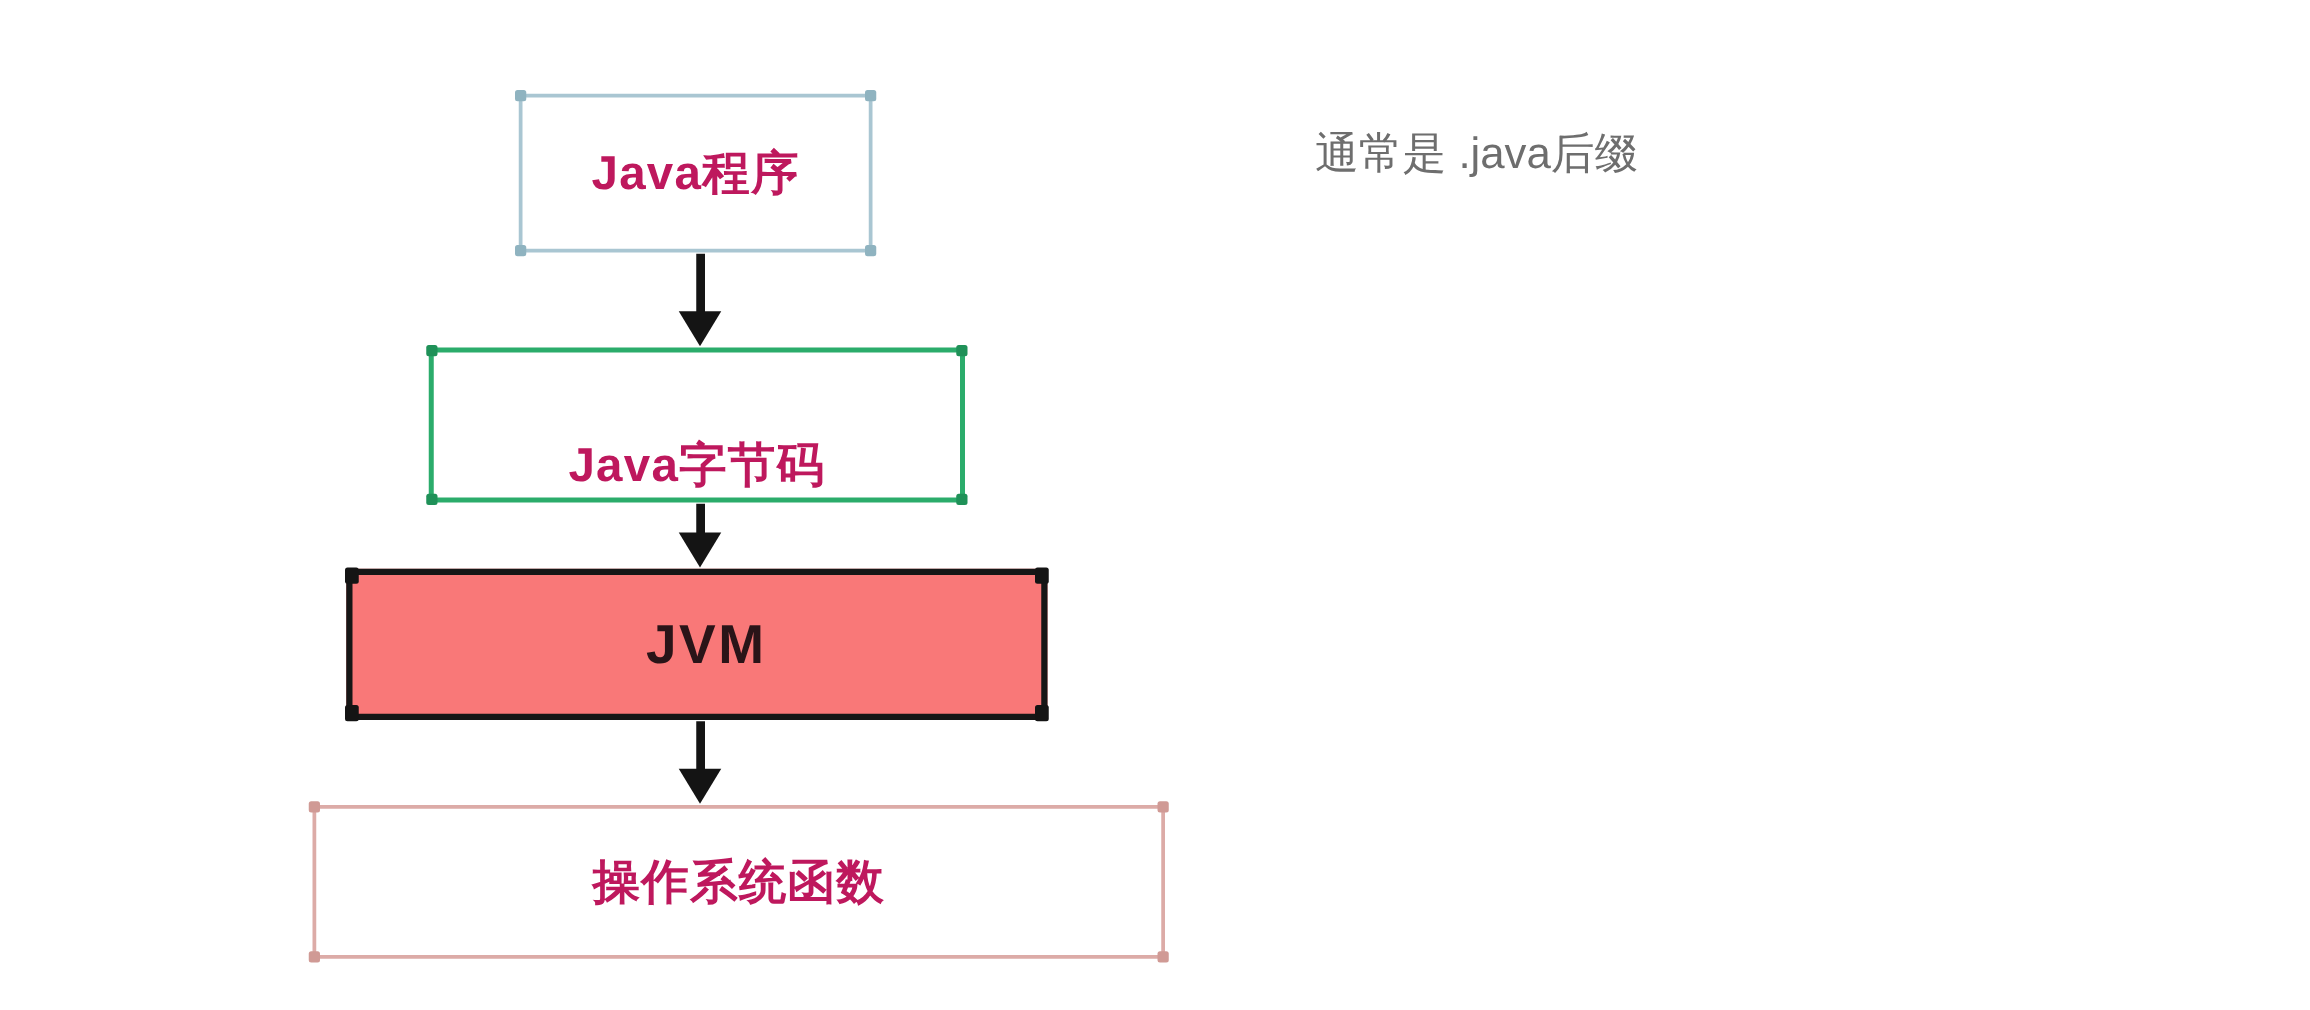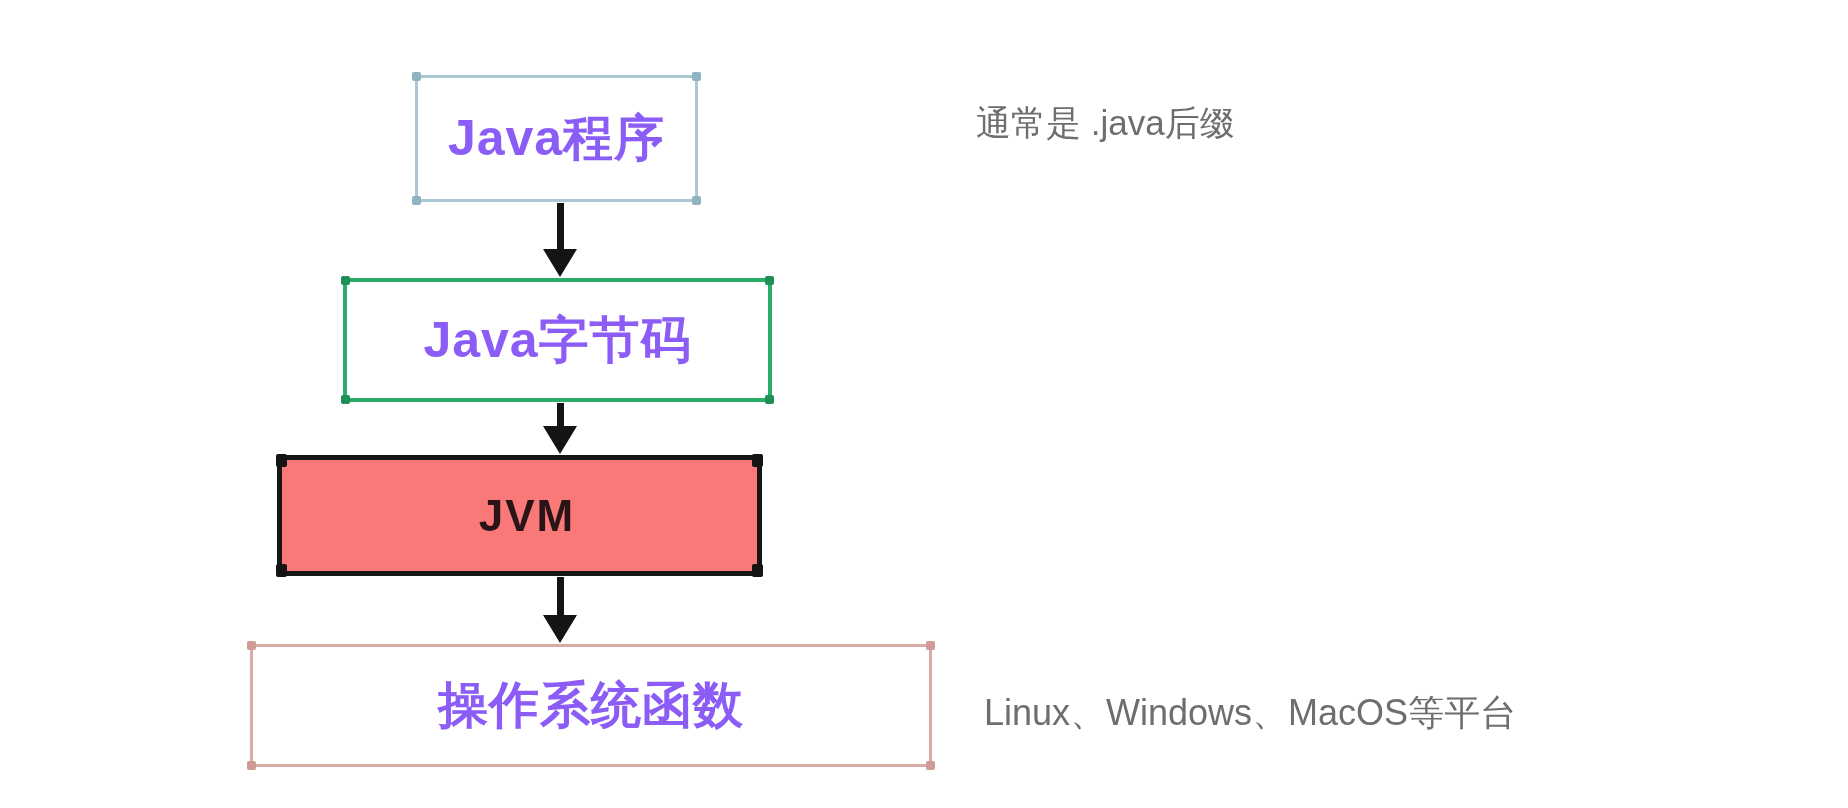--- a/index.html
+++ b/index.html
@@ -12,29 +12,29 @@
   }
   .node{
     position:absolute;
     display:flex;align-items:center;justify-content:center;
     background:#ffffff;
     border-style:solid;
     box-sizing:border-box;
   }
   .node .label{
     font-weight:700;
-    font-size:50px;
-    color:#8b5cf6;
+    font-size:38px;
+    color:#be185d;
     letter-spacing:1px;
     white-space:nowrap;
   }
   
   .n1{left:415px;top:75px;width:283px;height:127px;border-width:3px;}
-  .n2{left:343px;top:278px;width:429px;height:124px;border-width:4px;}
-  .n3{left:277px;top:455px;width:485px;height:121px;border-width:5px;padding-left:15px;}
+  .n2{left:343px;top:278px;width:429px;height:124px;border-width:4px;align-items:flex-end;}
+  .n3{left:277px;top:455px;width:561px;height:121px;border-width:5px;padding-left:15px;}
   .n3 .label{font-size:44px;color:#2a1418;letter-spacing:2px;}
   .n4{left:218px;top:644px;width:682px;height:123px;border-width:3px;}
   
   .tick{position:absolute;width:9px;height:9px;border-radius:2px;}
   .tick.tl{left:-6px;top:-6px;}
   .tick.tr{right:-6px;top:-6px;}
   .tick.bl{left:-6px;bottom:-6px;}
   .tick.br{right:-6px;bottom:-6px;}
   .n1 .tick{background:#8fb3c0;}
   .n2 .tick{background:#1f9158;}
@@ -59,21 +59,21 @@
   .a2{top:403px;} .a2 .shaft{height:24px;}
   .a3{top:577px;} .a3 .shaft{height:39px;}
   
   .ann{
     position:absolute;
     color:var(--ann,#6e6e6e);
     font-size:35px;
     line-height:46px;
     white-space:nowrap;
   }
-  .ann1{left:976px;top:100px;}
+  .ann1{left:1052px;top:100px;}
   .ann2{left:1002px;top:320px;}
   .ann3{left:984px;top:690px;font-size:36px;}
 </style>
 </head>
 <body>
 
 <div class="stage">
 
   <div class="node n1" style="border-color: rgb(169, 198, 210); background: rgb(255, 255, 255);">
     <span class="tick tl"></span>
@@ -116,15 +116,14 @@
 
   <div class="node n4" style="border-color: rgb(220, 171, 167); background: rgb(255, 255, 255); margin-left: 32px;">
     <span class="tick tl"></span>
     <span class="tick tr"></span>
     <span class="tick bl"></span>
     <span class="tick br"></span>
     <span class="label">操作系统函数</span>
   </div>
 
   <div class="ann ann1">通常是 .java后缀</div>
-  <div class="ann ann3">Linux、Windows、MacOS等平台</div>
 
 </div>
 
 </body></html>

